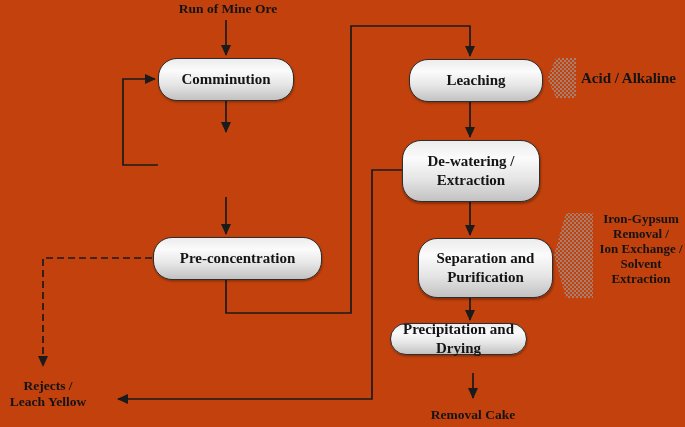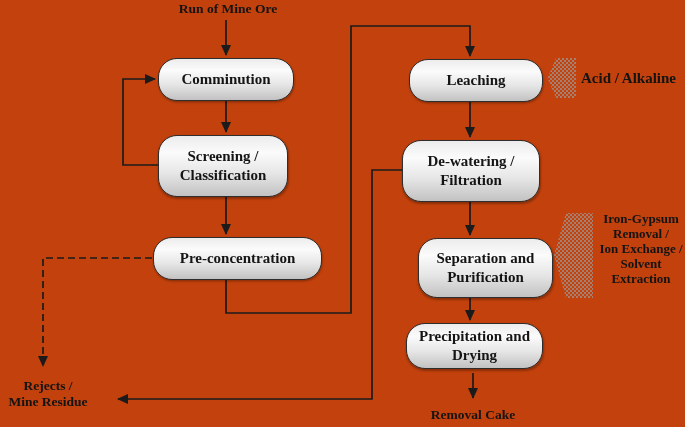--- a/index.html
+++ b/index.html
@@ -58,38 +58,37 @@
     </g>
 
     <polygon points="576,58 556,58 547.5,78 556,98 576,98" fill="url(#dots)"></polygon>
     <polygon points="593,213 566,213 554,255 566,298 593,298" fill="url(#dots)"></polygon>
   </svg>
 
   <div class="label t-center" style="left:158px;top:1px;width:140px;">Run of Mine Ore</div>
 
   <div class="node" style="left:158px;top:58px;width:136px;height:43px;">Comminution</div>
 
-  <div class="node" style="left:158px;top:135px;width:130px;height:62px;">Screening / Classification</div>
 
   <div class="node" style="left:153px;top:237px;width:169px;height:43px;">Pre-concentration</div>
 
   <div class="node" style="left:403px;top:59px;width:134px;height:43px;margin-left:6px;">Leaching</div>
 
-  <div class="node" style="left:402px;top:140px;width:138px;height:62px;">De-watering / Filtration</div>
+  <div class="node" style="left:402px;top:140px;width:138px;height:62px;">De-watering / Extraction</div>
 
   <div class="node" style="left:403px;top:238px;width:135px;height:60px;margin-left:15px;">Separation and Purification</div>
 
-  <div class="node" style="left:406px;top:323px;width:137px;height:46px;">Precipitation and Drying</div>
+  <div class="node" style="left:390px;top:323px;width:137px;height:32px;">Precipitation and Drying</div>
 
   <div class="label" style="left:581px;top:70px;width:104px;font-size:15px;">Acid / Alkaline</div>
 
   <div class="label t-center" style="left:594px;top:212px;width:94px;font-size:13px;">Iron-Gypsum
 Removal /
 Ion Exchange /
 Solvent
 Extraction</div>
 
   <div class="label t-center" style="left:0px;top:378px;width:96px;">Rejects /
-Mine Residue</div>
+Leach Yellow</div>
 
   <div class="label t-center" style="left:410px;top:407px;width:126px;">Removal Cake</div>
 
 </div>
 
 </body></html>

